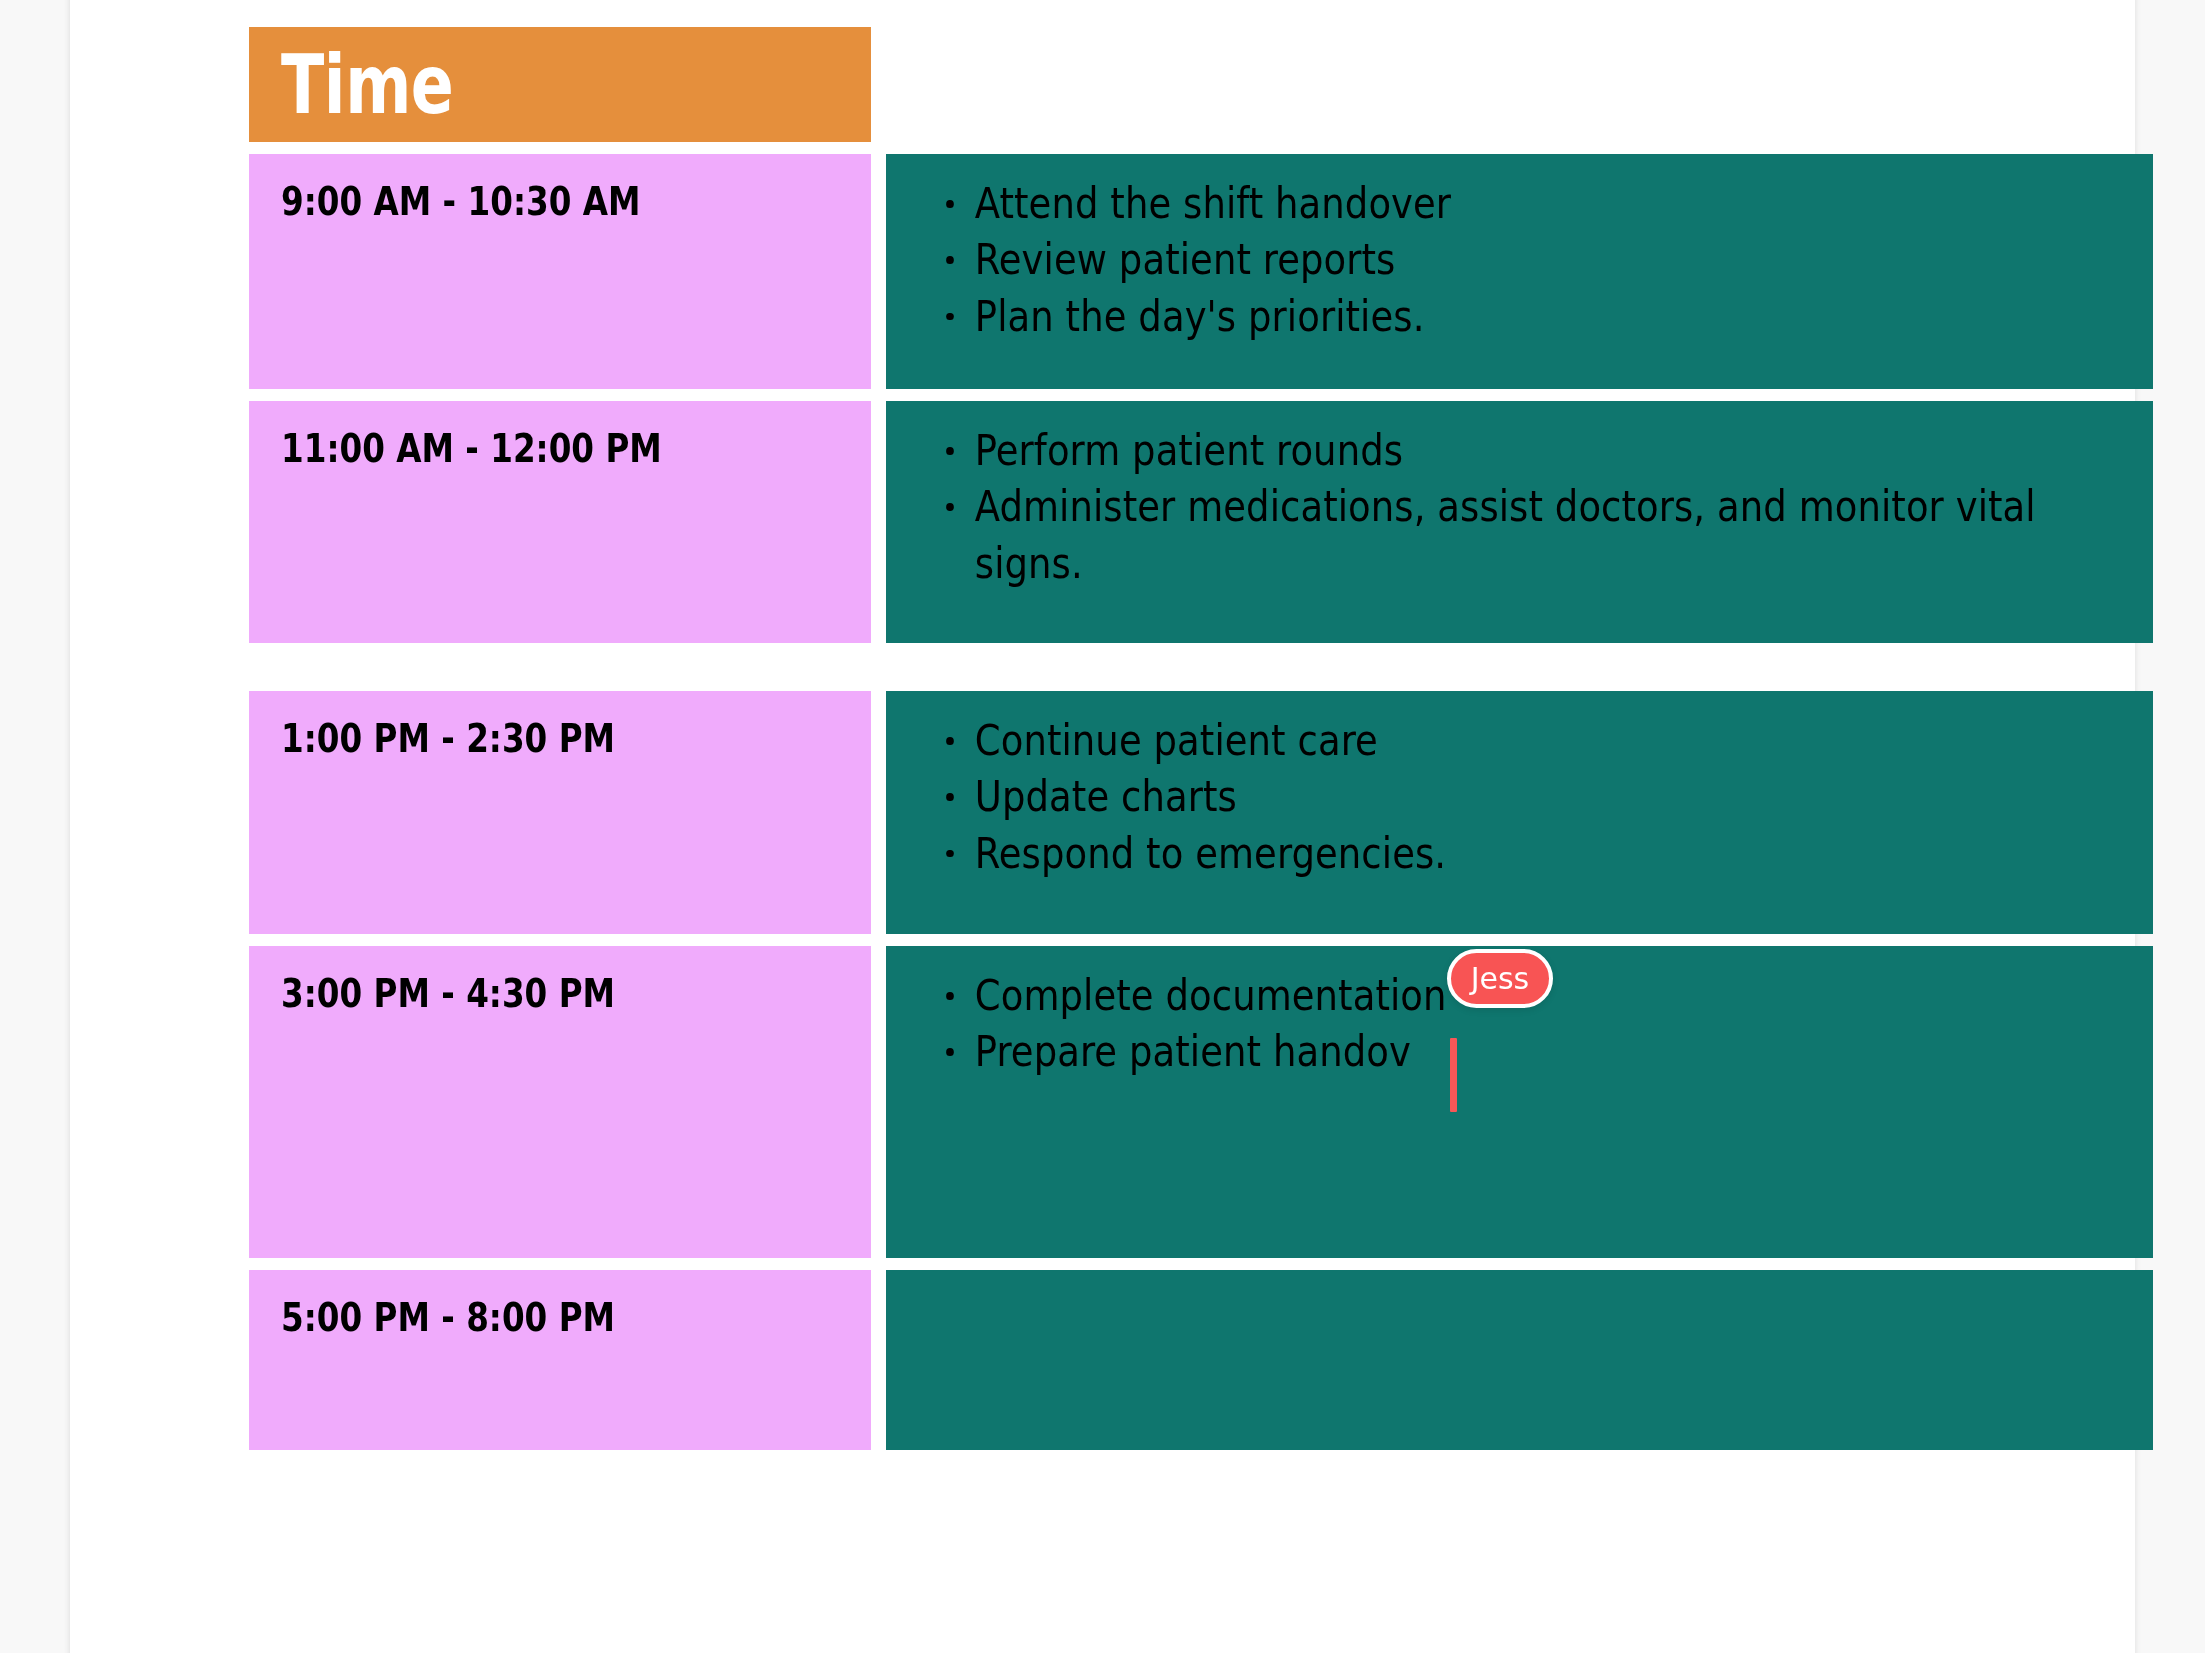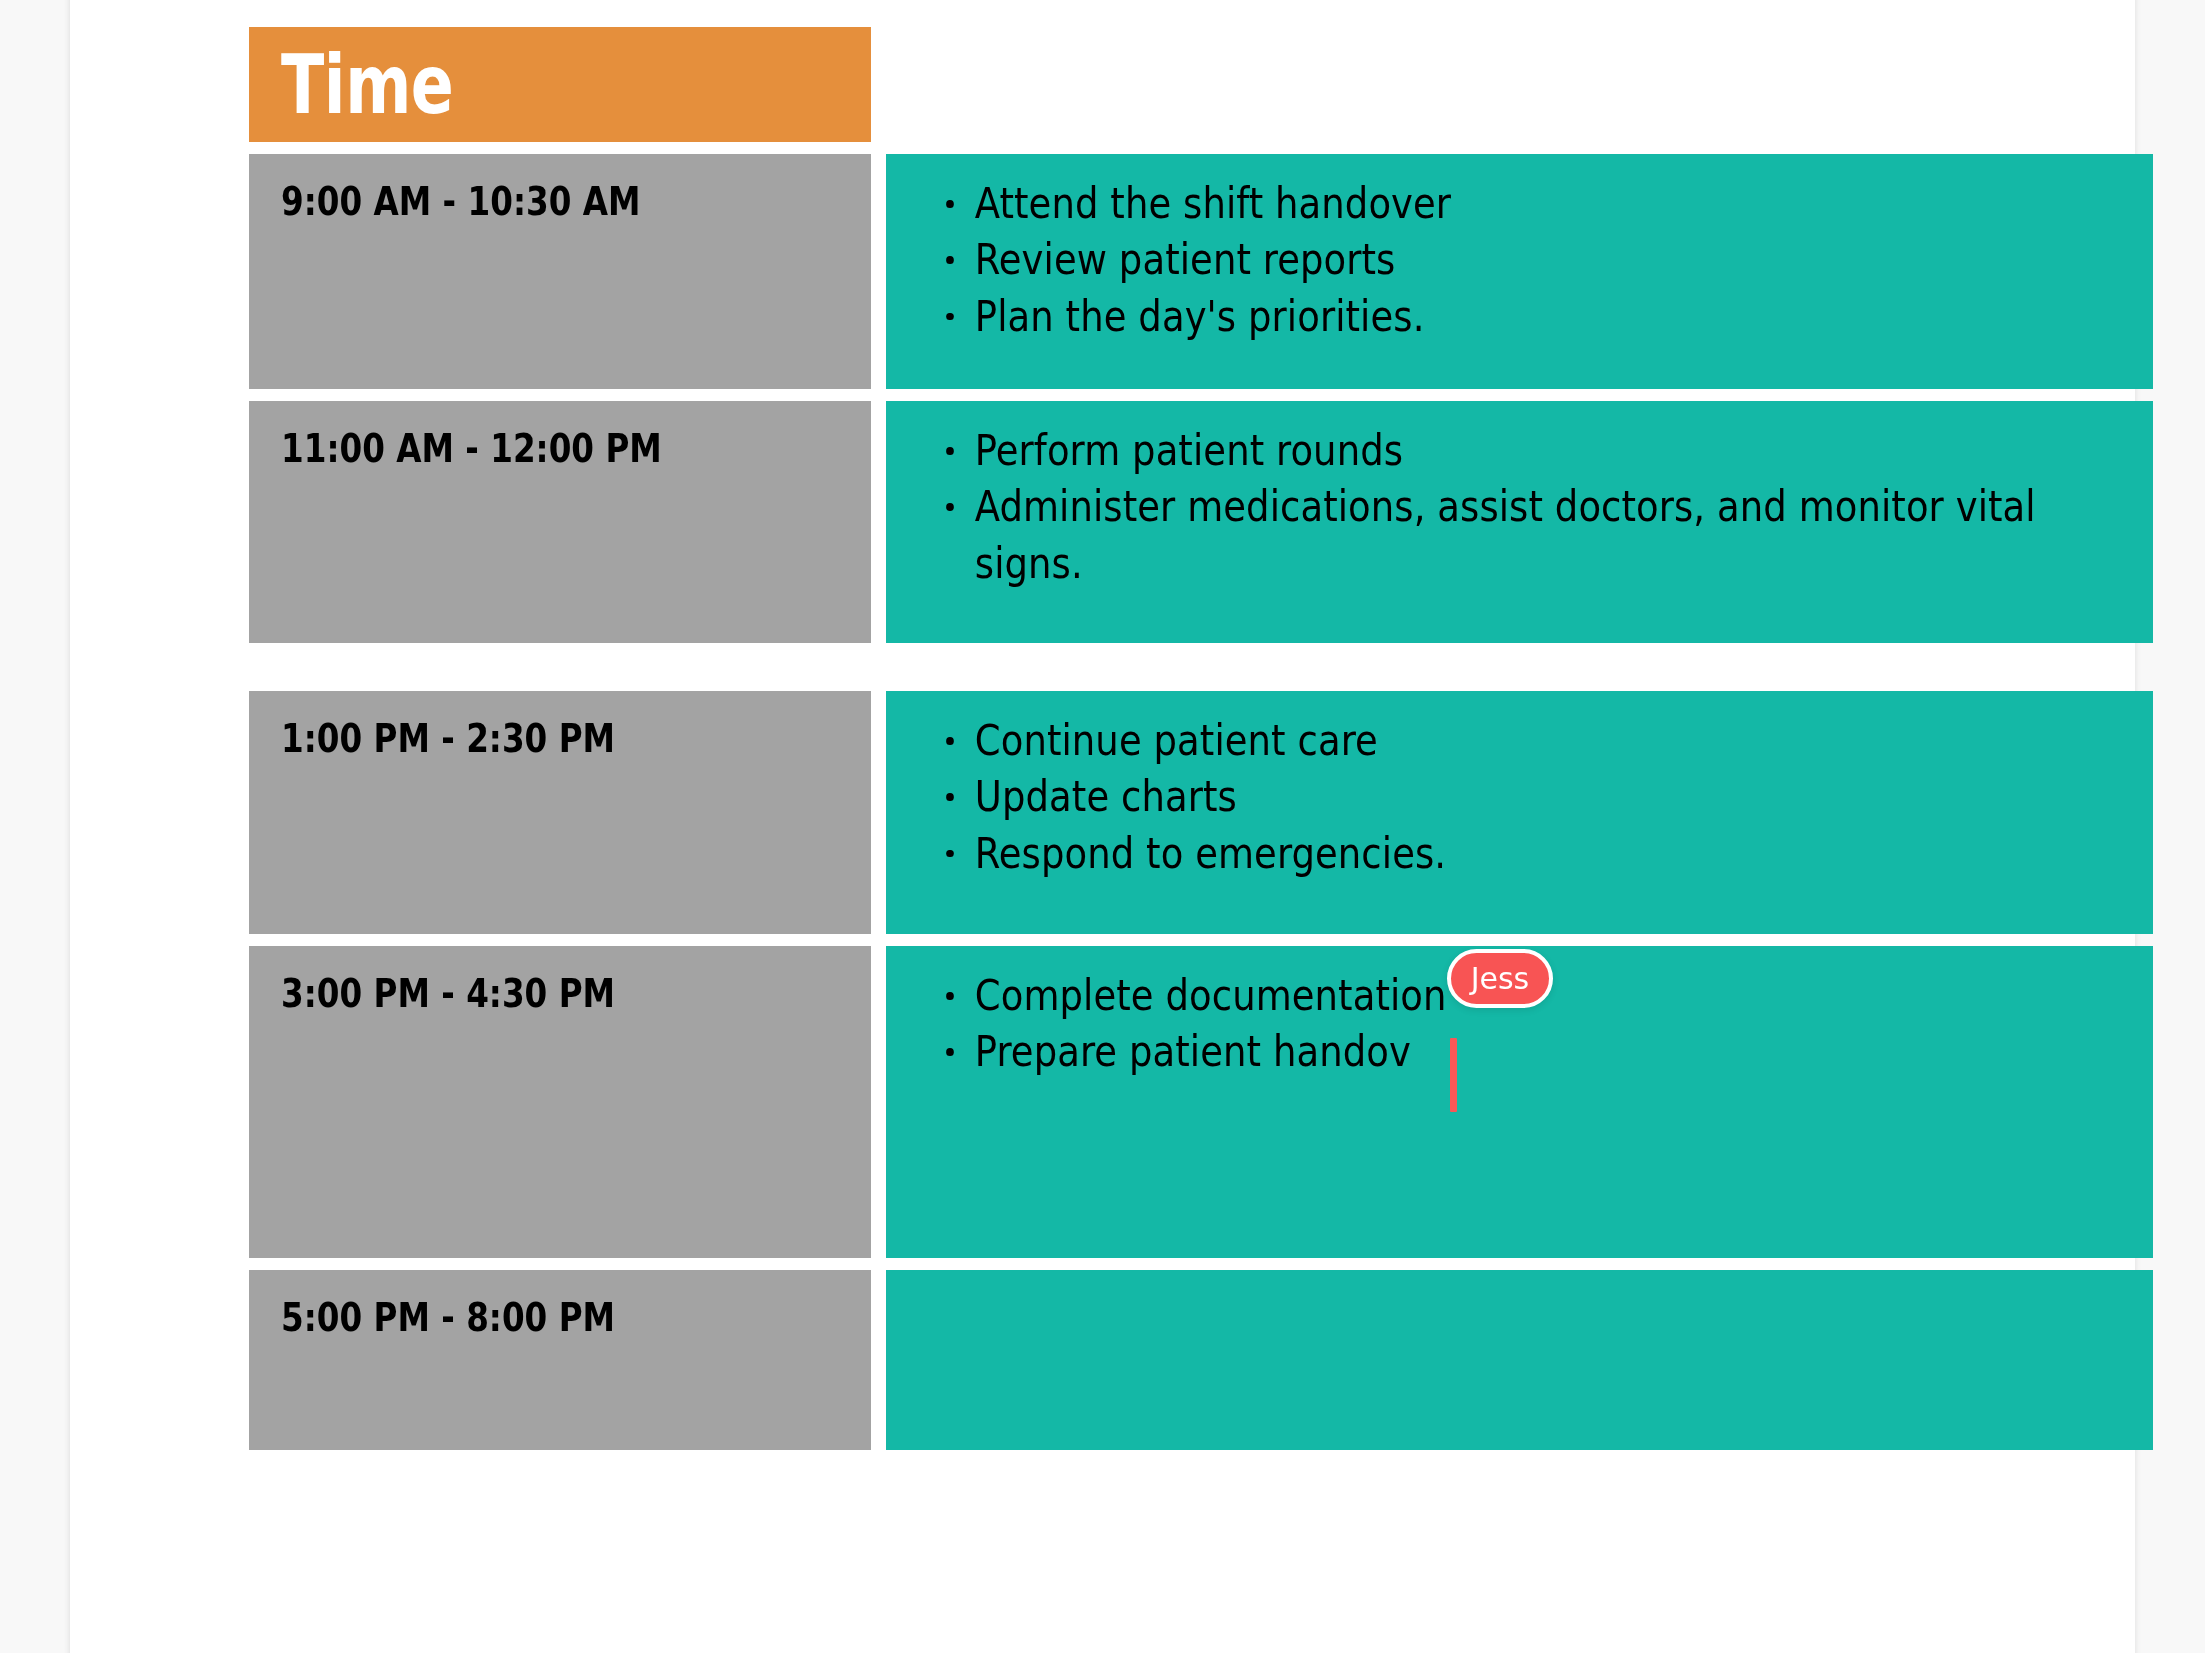--- a/index.html
+++ b/index.html
@@ -76,37 +76,37 @@
     font-size: 82px;
     letter-spacing: -0.5px;
     line-height: 1;
     transform: scaleX(0.86);
     transform-origin: left center;
     white-space: nowrap;
   }
 
   
   .time-cell {
-    background: #a3a3a3;
+    background: #f0abfc;
     box-sizing: border-box;
     padding: 28.4px 22px 22px 32px;
   }
   .time-text {
     color: #000000;
     font-family: "DejaVu Sans Condensed", "Liberation Sans Narrow", "Liberation Sans", sans-serif;
     font-weight: 700;
     font-size: 39px;
     line-height: 1.05;
     letter-spacing: 0px;
     white-space: nowrap;
     transform: scaleX(0.93);
     transform-origin: left center;
   }
   .tasks-cell {
-    background: #14b8a6;
+    background: #0f766e;
     box-sizing: border-box;
     padding: 21px 33px 22px 0;
     position: relative;
   }
   ul.tasks {
     margin: 0;
     padding: 0;
     list-style: none;
   }
   ul.tasks li {

